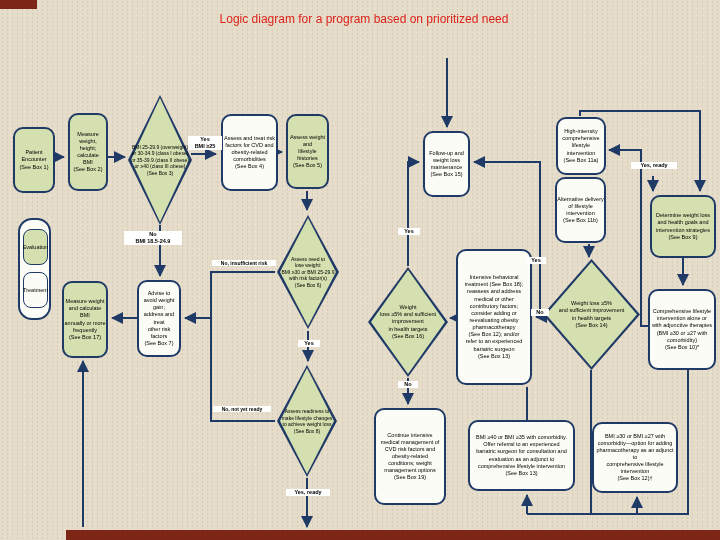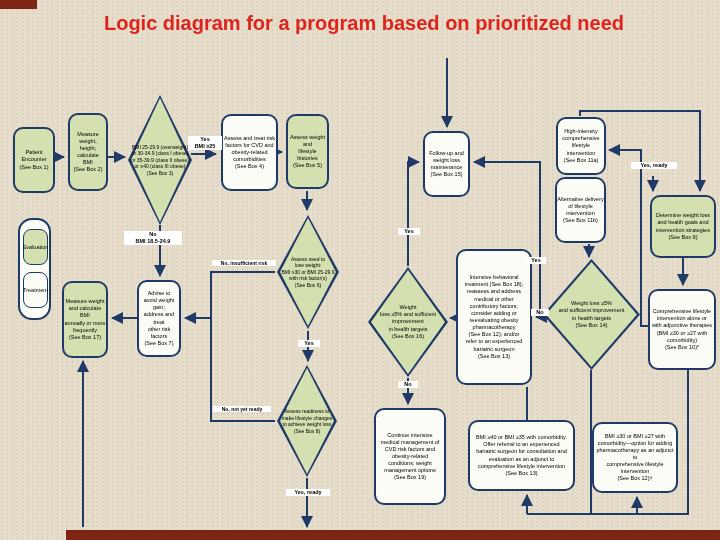--- a/index.html
+++ b/index.html
@@ -7,21 +7,21 @@
     position:relative;width:720px;height:540px;overflow:hidden;
     background-color:#e5dcca;
     background-image:radial-gradient(rgba(150,130,100,0.22) 0.6px, transparent 0.8px),
                      radial-gradient(rgba(255,255,255,0.35) 0.5px, transparent 0.7px);
     background-size:5px 4px,7px 6px;
     font-family:"Liberation Sans", sans-serif;
     color:#000;
   }
   .title{
     position:absolute;top:12px;left:8px;right:0;text-align:center;
-    font-size:20px;font-weight:bold;color:#de231c;letter-spacing:0;
+    font-size:12px;font-weight:normal;color:#de231c;letter-spacing:0;
   }
   .bar{position:absolute;background:#7e2615;}
   #bar-top{left:0;top:0;width:37px;height:9px;}
   #bar-bottom{left:66px;top:530px;width:654px;height:10px;}
   svg.lines{position:absolute;left:0;top:0;z-index:1;}
   .rnode{
     position:absolute;z-index:2;box-sizing:border-box;
     border:2px solid #1f3a67;border-radius:10px;
     display:flex;align-items:center;justify-content:center;
   }

